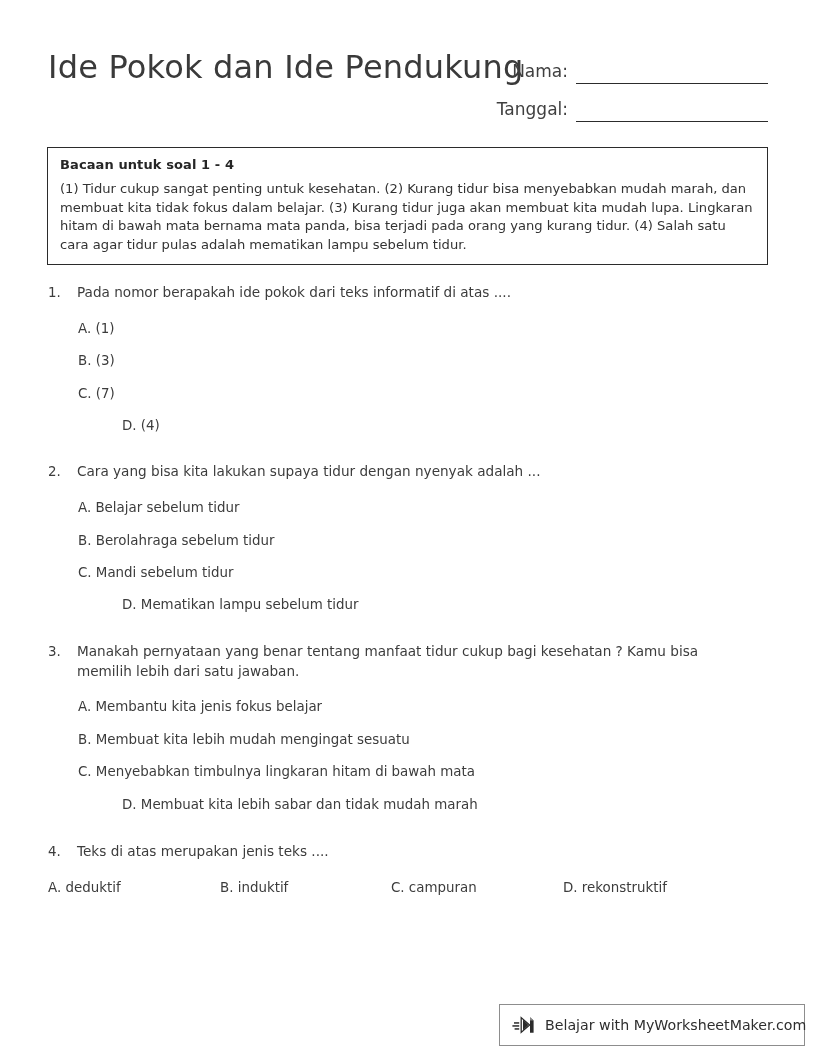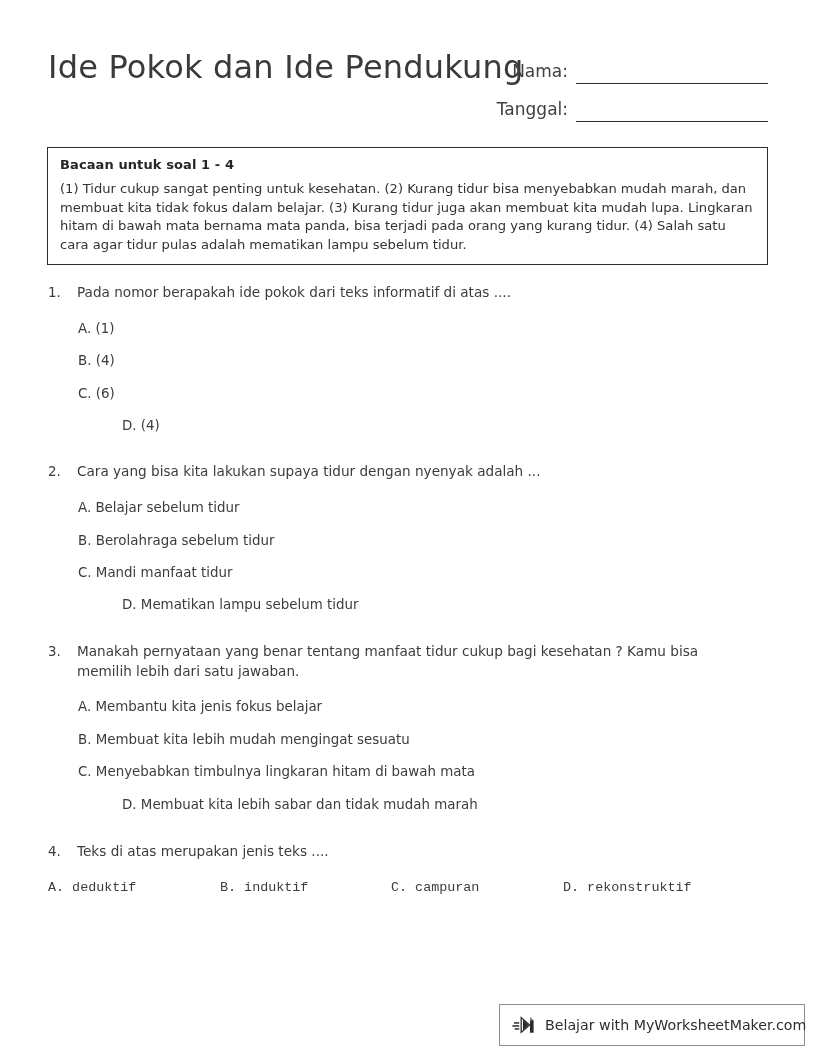--- a/index.html
+++ b/index.html
@@ -132,21 +132,20 @@
     line-height: 1.45;
     margin-bottom: 13px;
   }
   .option:last-child { margin-bottom: 0; margin-left: 44px; }
 
   .options-inline {
     margin-top: 18px;
     padding-left: 30px;
     position: relative;
     height: 20px;
-    font-family: Liberation Mono, monospace;
   }
   .options-inline .opt-col {
     position: absolute;
     top: 0;
     font-size: 13.4px;
     color: #3c3c3c;
     white-space: nowrap;
   }
 
   
@@ -209,35 +208,35 @@
 
   <div class="questions">
 
     <div class="question" id="q1">
       <div class="q-head">
         <div class="q-num">1.</div>
         <div class="q-text">Pada nomor berapakah ide pokok dari teks informatif di atas ....</div>
       </div>
       <div class="options">
         <div class="option">A. (1)</div>
-        <div class="option">B. (4)</div>
-        <div class="option">C. (6)</div>
+        <div class="option">B. (3)</div>
+        <div class="option">C. (7)</div>
         <div class="option">D. (4)</div>
       </div>
     </div>
 
     <div class="question" id="q2">
       <div class="q-head">
         <div class="q-num">2.</div>
         <div class="q-text">Cara yang bisa kita lakukan supaya tidur dengan nyenyak adalah ...</div>
       </div>
       <div class="options">
         <div class="option">A. Belajar sebelum tidur</div>
         <div class="option">B. Berolahraga sebelum tidur</div>
-        <div class="option">C. Mandi manfaat tidur</div>
+        <div class="option">C. Mandi sebelum tidur</div>
         <div class="option">D. Mematikan lampu sebelum tidur</div>
       </div>
     </div>
 
     <div class="question" id="q3">
       <div class="q-head">
         <div class="q-num">3.</div>
         <div class="q-text">Manakah pernyataan yang benar tentang manfaat tidur cukup bagi kesehatan ? Kamu bisa memilih lebih dari satu jawaban.</div>
       </div>
       <div class="options">

